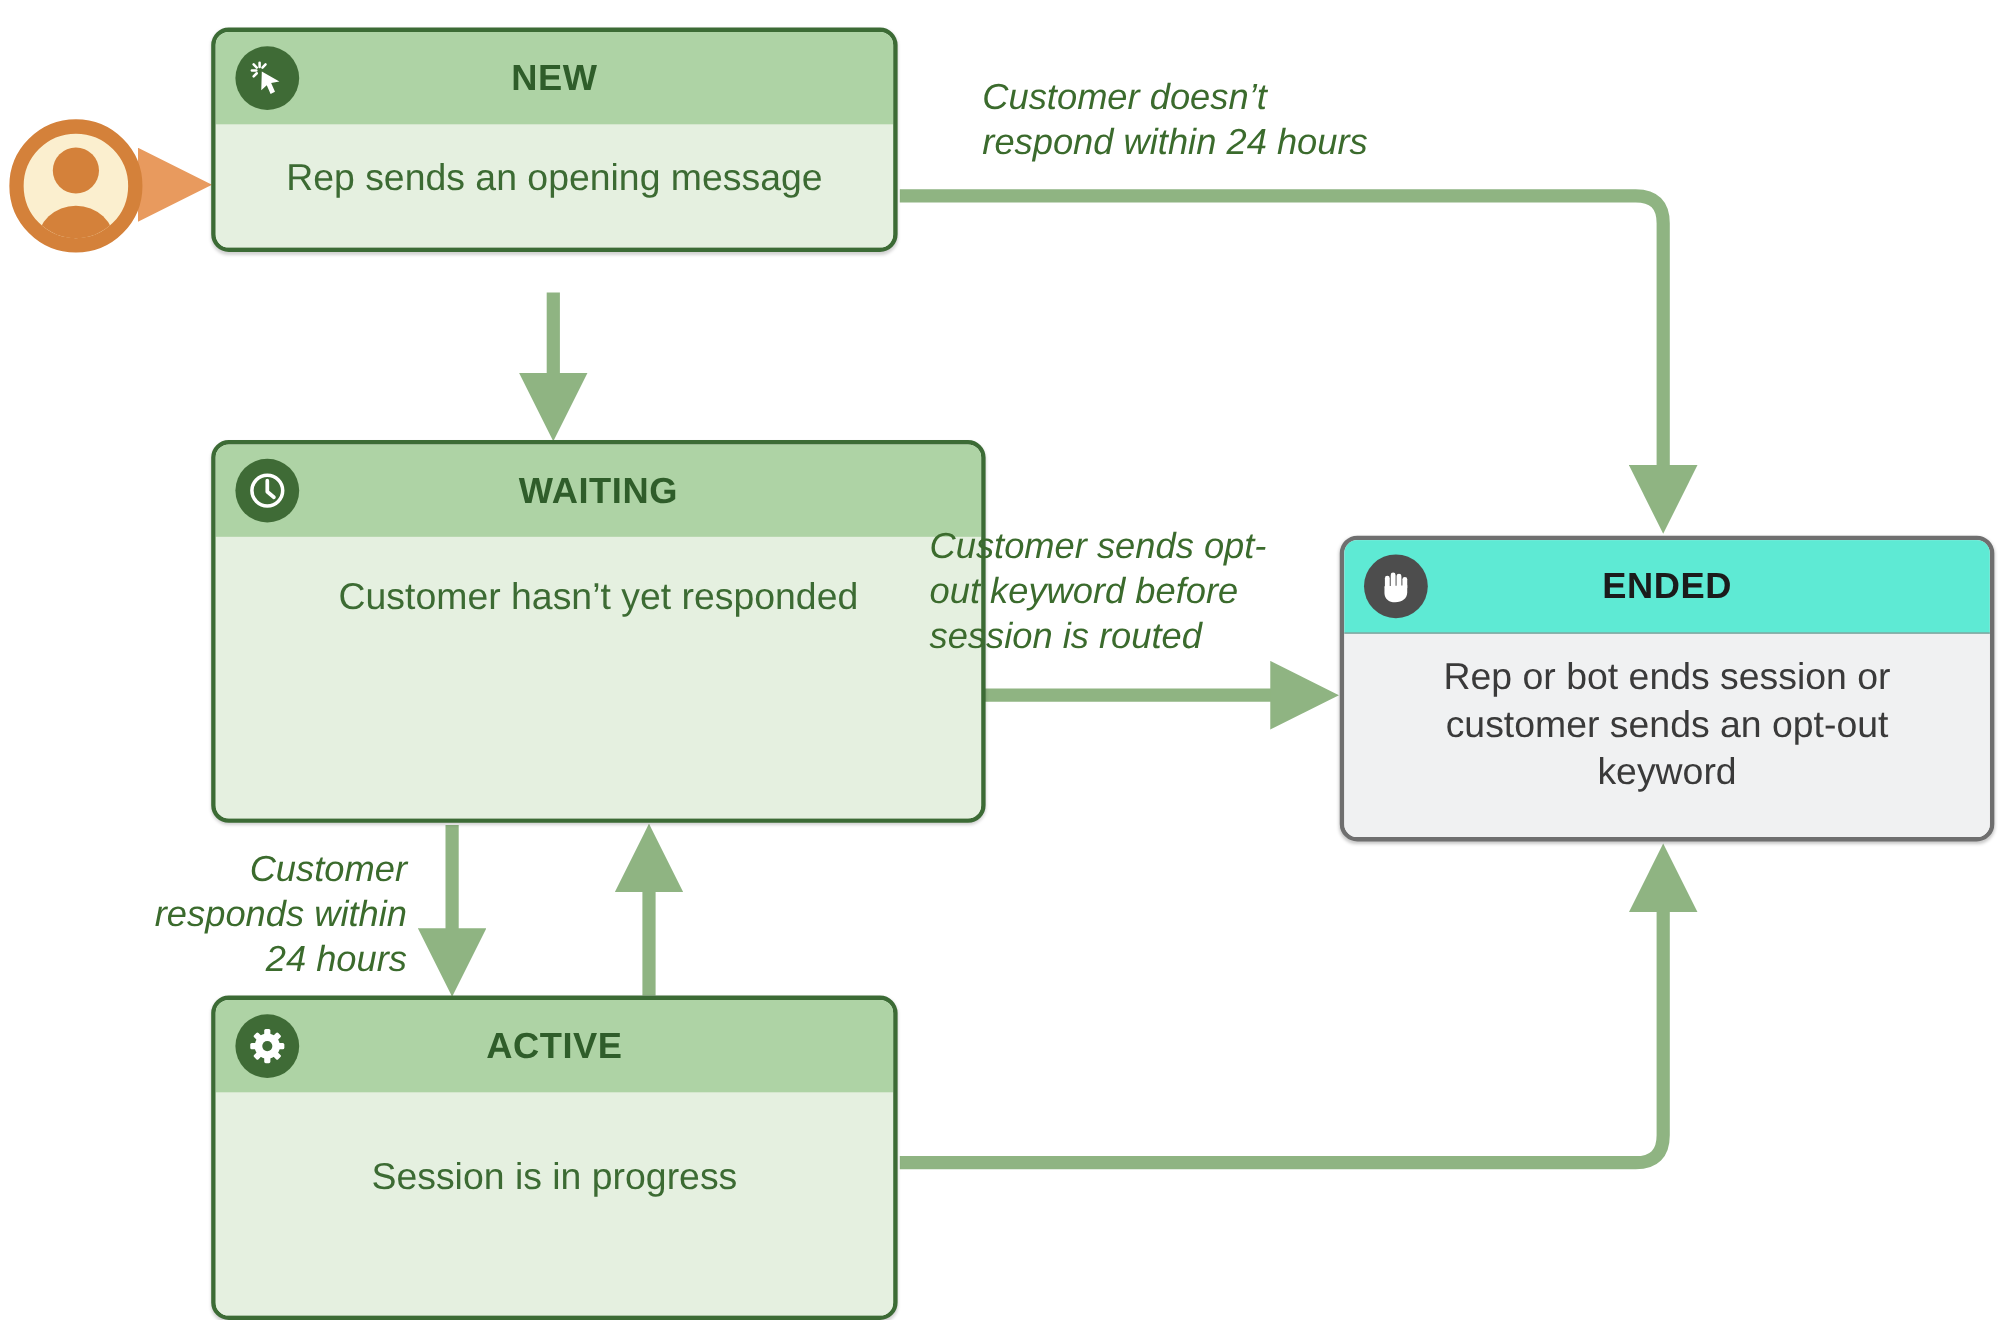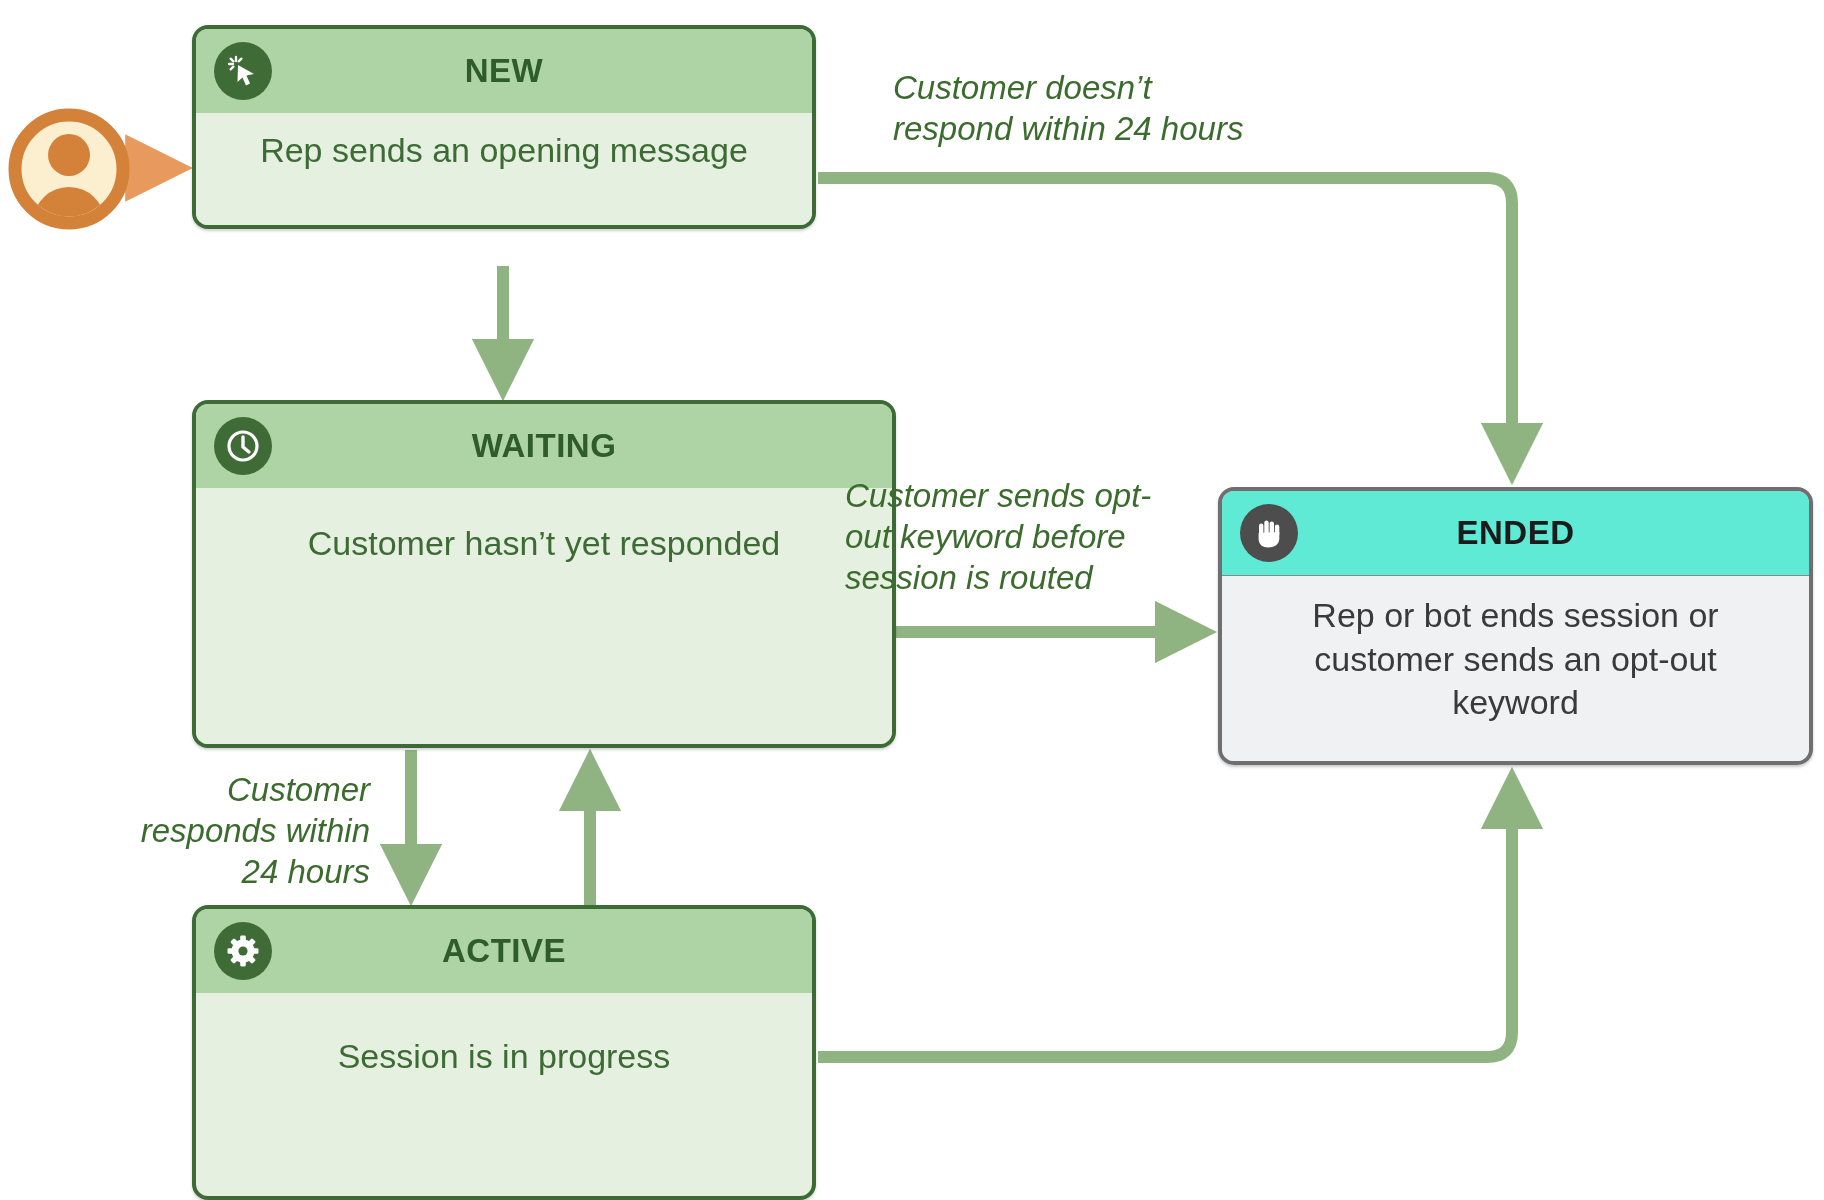--- a/index.html
+++ b/index.html
@@ -95,23 +95,23 @@
   .node.green .node-body { background: #e5f0e0; color: #3c6b33; font-size: 34px; }
   .node.grey  .node-body { background: #f0f1f2; color: #3a3a3a; font-size: 34px; }
 
   
   #node-new     { left: 192px; top: 25px;  width: 624px; height: 204px; }
   #node-waiting { left: 192px; top: 400px; width: 704px; height: 348px; }
   #node-active  { left: 192px; top: 905px; width: 624px; height: 295px; }
   #node-ended   { left: 1218px; top: 487px; width: 595px; height: 278px; }
 
   #node-waiting .node-body { align-items: flex-start; padding-top: 34px; }
-  #node-active  .node-body { align-items: flex-start; padding-top: 42px; border-radius: 19px; }
+  #node-active  .node-body { align-items: flex-start; padding-top: 56px; }
   #node-ended   .node-body { align-items: flex-start; padding-top: 18px; }
-  #node-new     .node-body { align-items: flex-start; padding-top: 16px; }
+  #node-new     .node-body { align-items: flex-start; padding-top: 28px; }
 
   
   .edge-label {
     position: absolute;
     color: #3b6b2d;
     font-style: italic;
     font-size: 33px;
     line-height: 1.24;
     white-space: pre-line;
   }

